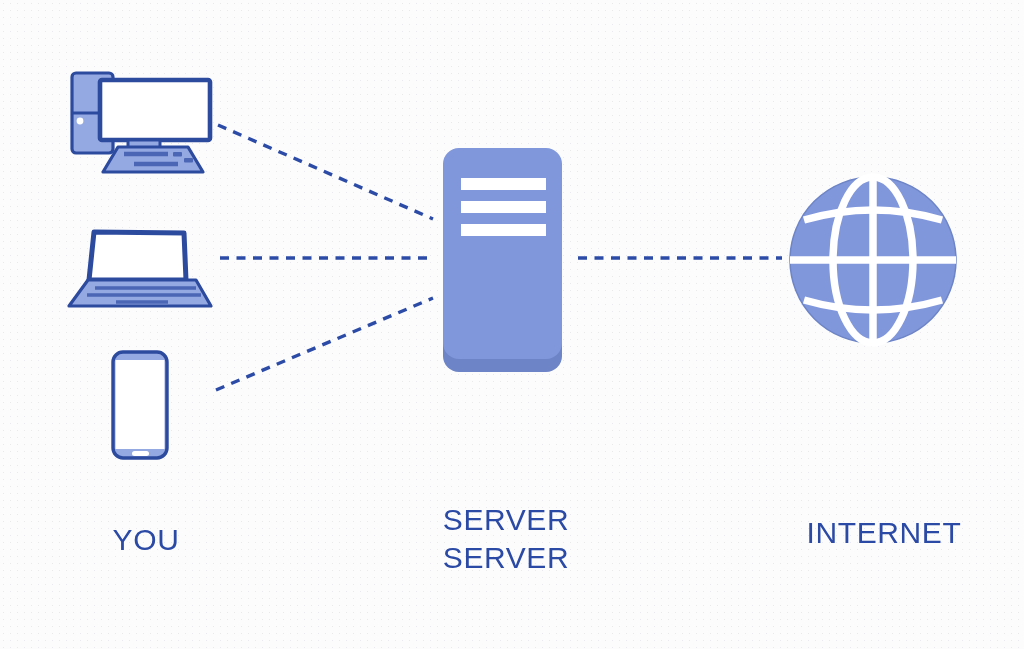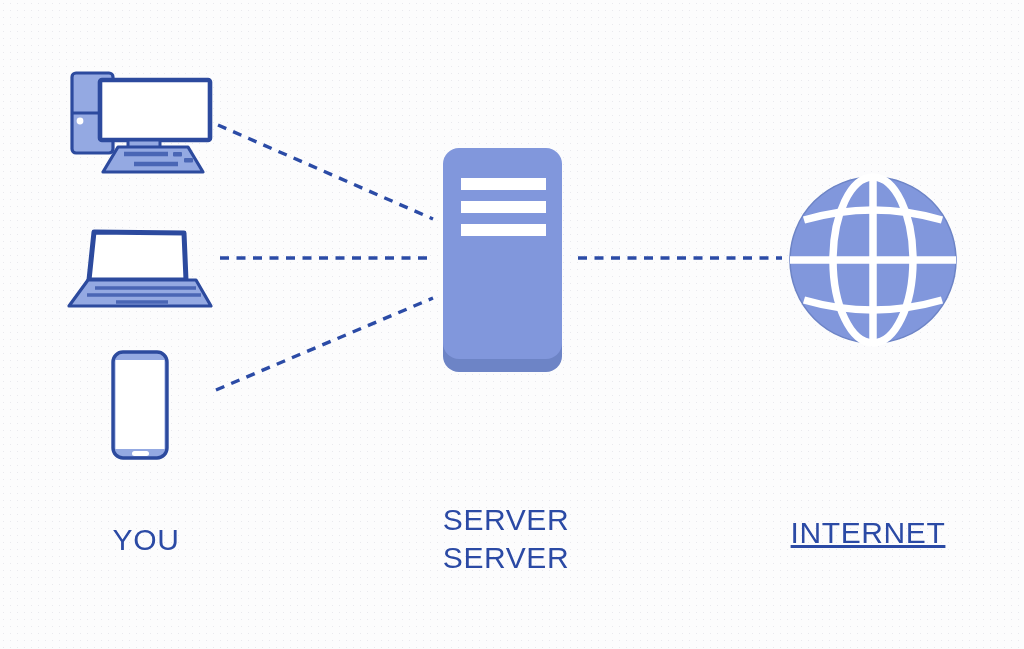--- a/index.html
+++ b/index.html
@@ -88,15 +88,15 @@
     <ellipse class="globe-grid" cx="0" cy="0" rx="40" ry="83"></ellipse>
     <line class="globe-grid" x1="-83" y1="0" x2="83" y2="0"></line>
     <path class="globe-grid" d="M -69,-40 Q 0,-60 69,-40"></path>
     <path class="globe-grid" d="M -69,40 Q 0,60 69,40"></path>
   </svg>
 
   <div class="abs node-label" style="left:66px;top:521px;width:160px;">YOU</div>
 
   <div class="abs node-label" style="left:426px;top:501px;width:160px;">SERVER SERVER</div>
 
-  <div class="abs node-label" style="left:768px;top:514px;width:200px;text-decoration:underline;">INTERNET</div>
+  <div class="abs node-label" style="left:784px;top:514px;width:200px;">INTERNET</div>
 
 </div>
 
 </body></html>

